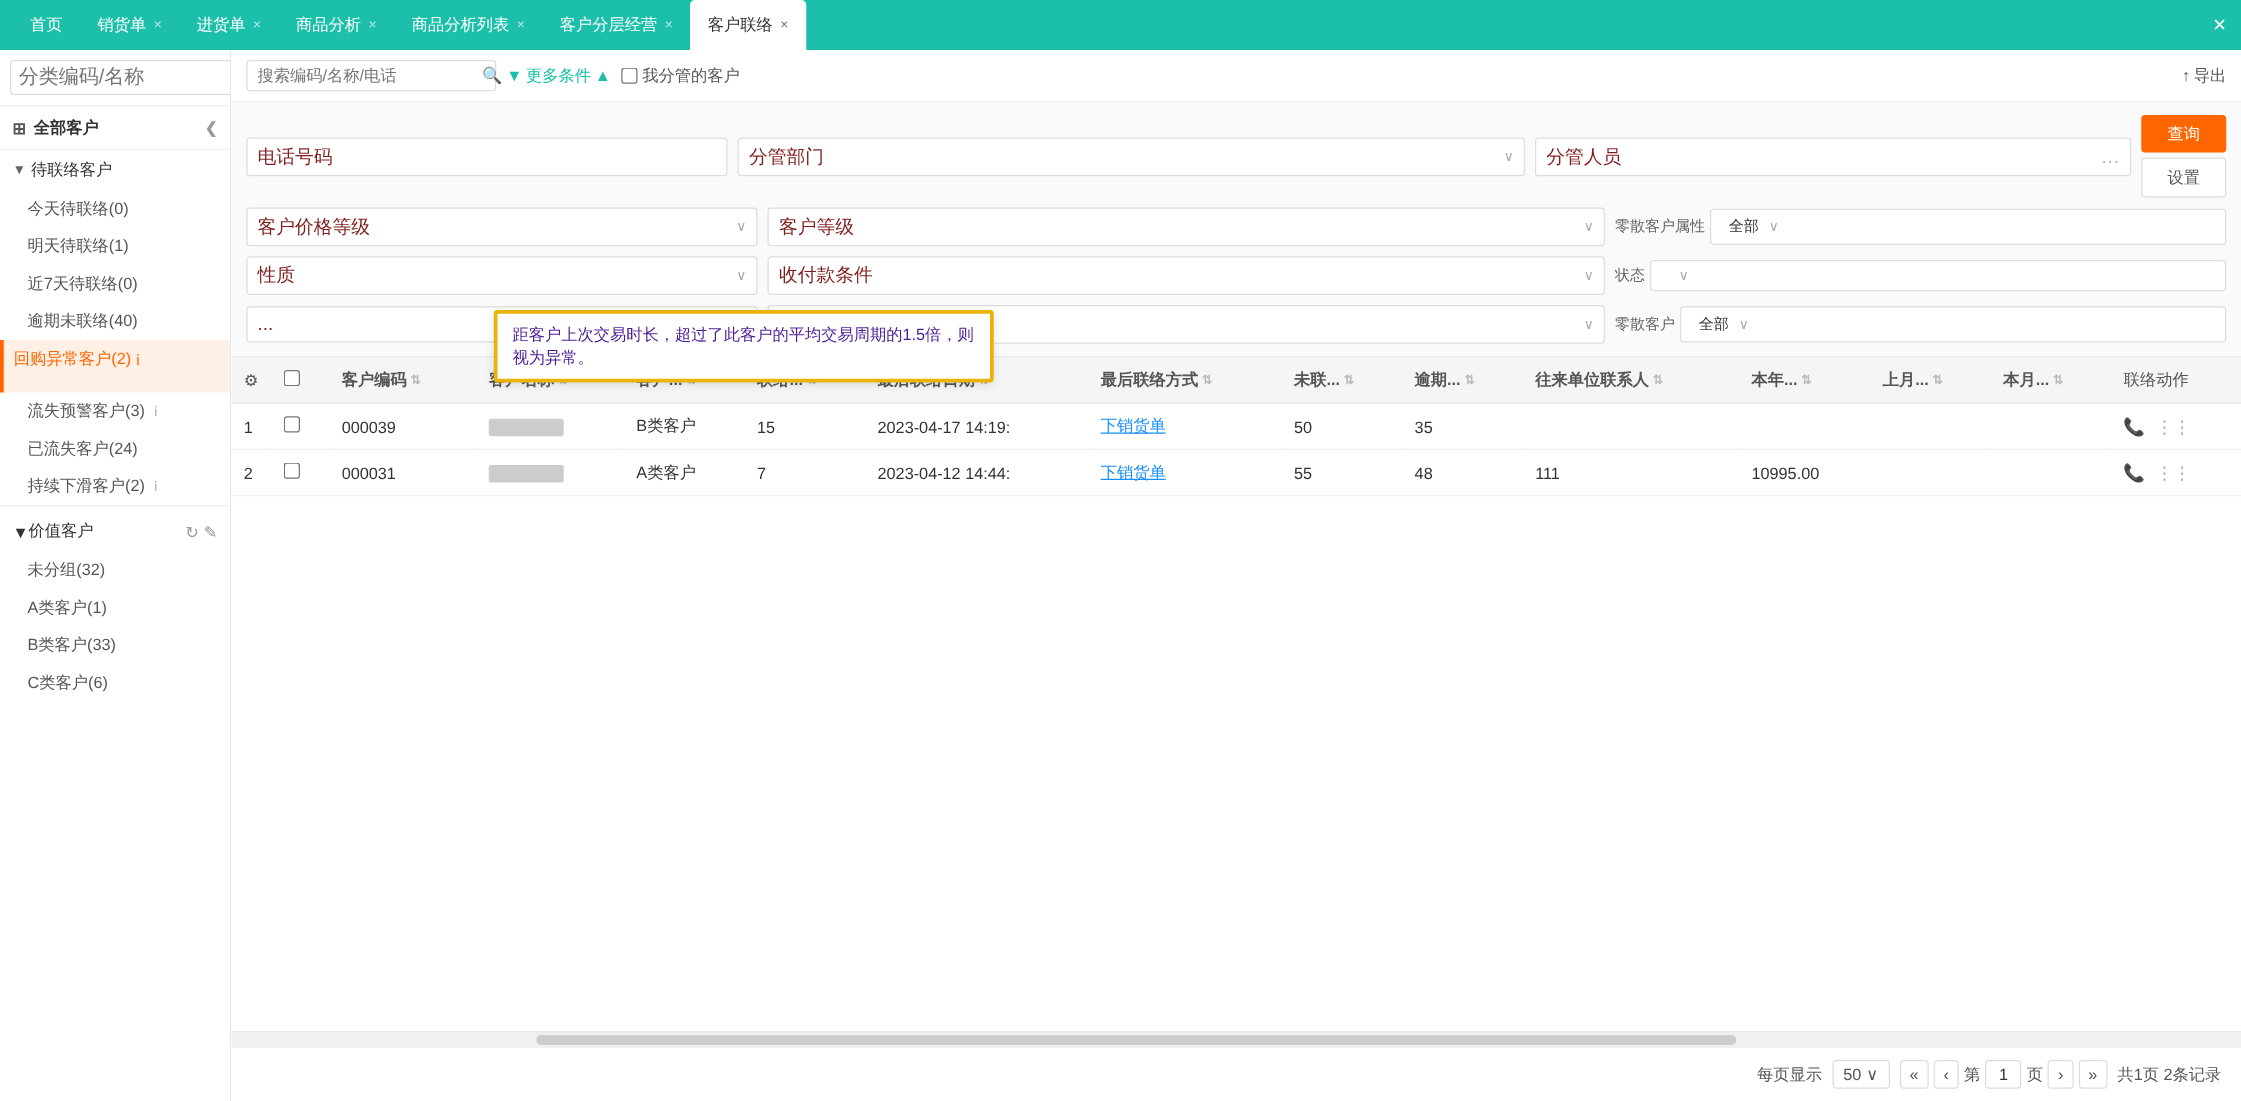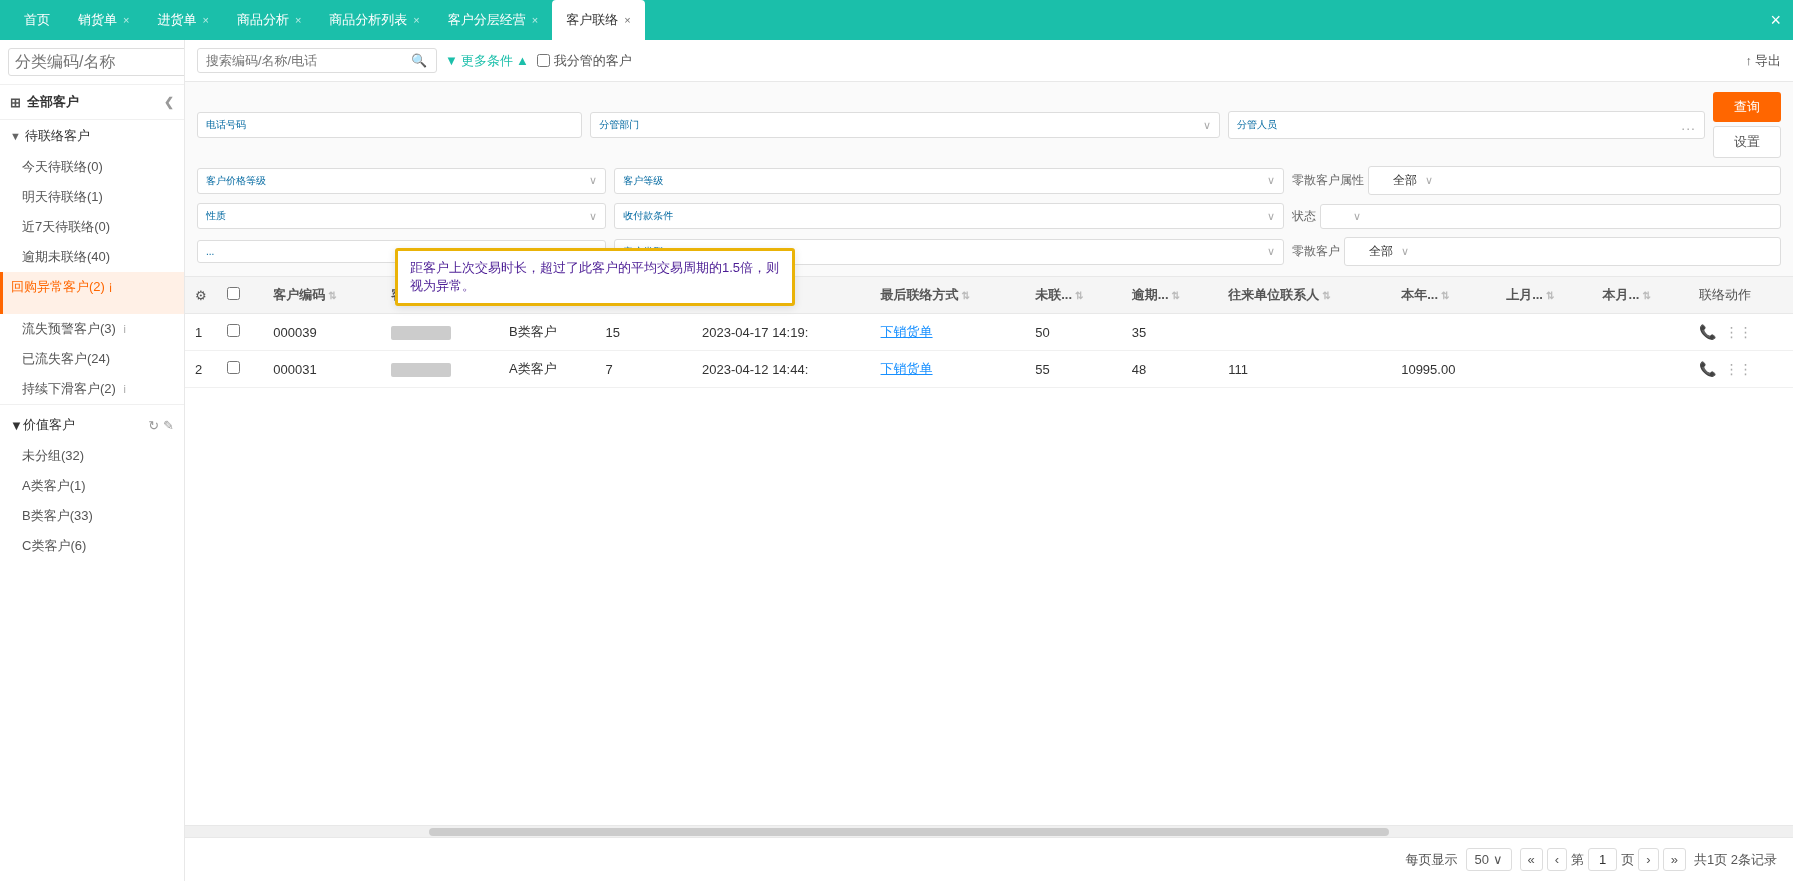--- a/index.html
+++ b/index.html
@@ -74,21 +74,21 @@
     
     .content-area { flex: 1; display: flex; flex-direction: column; overflow: hidden; background: #fff; }
 
     
     .filter-bar {
       background: #fff; border-bottom: 1px solid #e8e8e8; padding: 8px 12px;
       display: flex; align-items: center; gap: 8px;
     }
     .filter-search {
       display: flex; align-items: center; border: 1px solid #ddd; border-radius: 3px;
-      padding: 4px 8px; width: 240px;
+      padding: 4px 8px; width: 200px;
     }
     .filter-search input { border: none; outline: none; font-size: 13px; flex: 1; }
     .filter-search .icon { color: #999; margin-left: 4px; }
     .more-conditions {
       display: flex; align-items: center; color: #1bbfaa; cursor: pointer; gap: 3px;
     }
     .my-customer { display: flex; align-items: center; gap: 4px; color: #555; cursor: pointer; }
     .export-btn {
       margin-left: auto; display: flex; align-items: center; color: #555; cursor: pointer; gap: 3px;
     }
@@ -96,27 +96,27 @@
     
     .adv-filter {
       background: #fafafa; border-bottom: 1px solid #e8e8e8; padding: 10px 12px;
     }
     .filter-row { display: flex; align-items: center; margin-bottom: 8px; gap: 8px; }
     .filter-row:last-child { margin-bottom: 0; }
     .filter-field {
       display: flex; align-items: center; flex: 1; border: 1px solid #ddd;
       border-radius: 3px; padding: 5px 8px; background: #fff; min-width: 0;
     }
-    .filter-field label { color: #0369a1; font-size: 10px; white-space: nowrap; margin-right: 4px; text-align: right; }
+    .filter-field label { color: #7f1d1d; font-size: 15px; white-space: nowrap; margin-right: 4px; text-align: right; }
     .filter-field .chevron { margin-left: auto; color: #aaa; font-size: 11px; }
     .filter-field .ellipsis { margin-left: auto; color: #aaa; font-size: 14px; letter-spacing: 1px; }
     .filter-inline-label { color: #666; font-size: 12px; white-space: nowrap; }
     .filter-select {
       display: flex; align-items: center; border: 1px solid #ddd; border-radius: 3px;
-      padding: 5px 24px; background: #fff; min-width: 80px;
+      padding: 5px 14px; background: #fff; min-width: 80px;
     }
     .filter-select span { font-size: 12px; color: #333; }
     .filter-select .chevron { margin-left: 8px; color: #aaa; font-size: 11px; }
 
     .query-btn {
       background: #ff6600; color: #fff; border: none; border-radius: 3px;
       padding: 6px 20px; cursor: pointer; font-size: 13px;
     }
     .set-btn {
       background: #fff; color: #555; border: 1px solid #ddd; border-radius: 3px;

